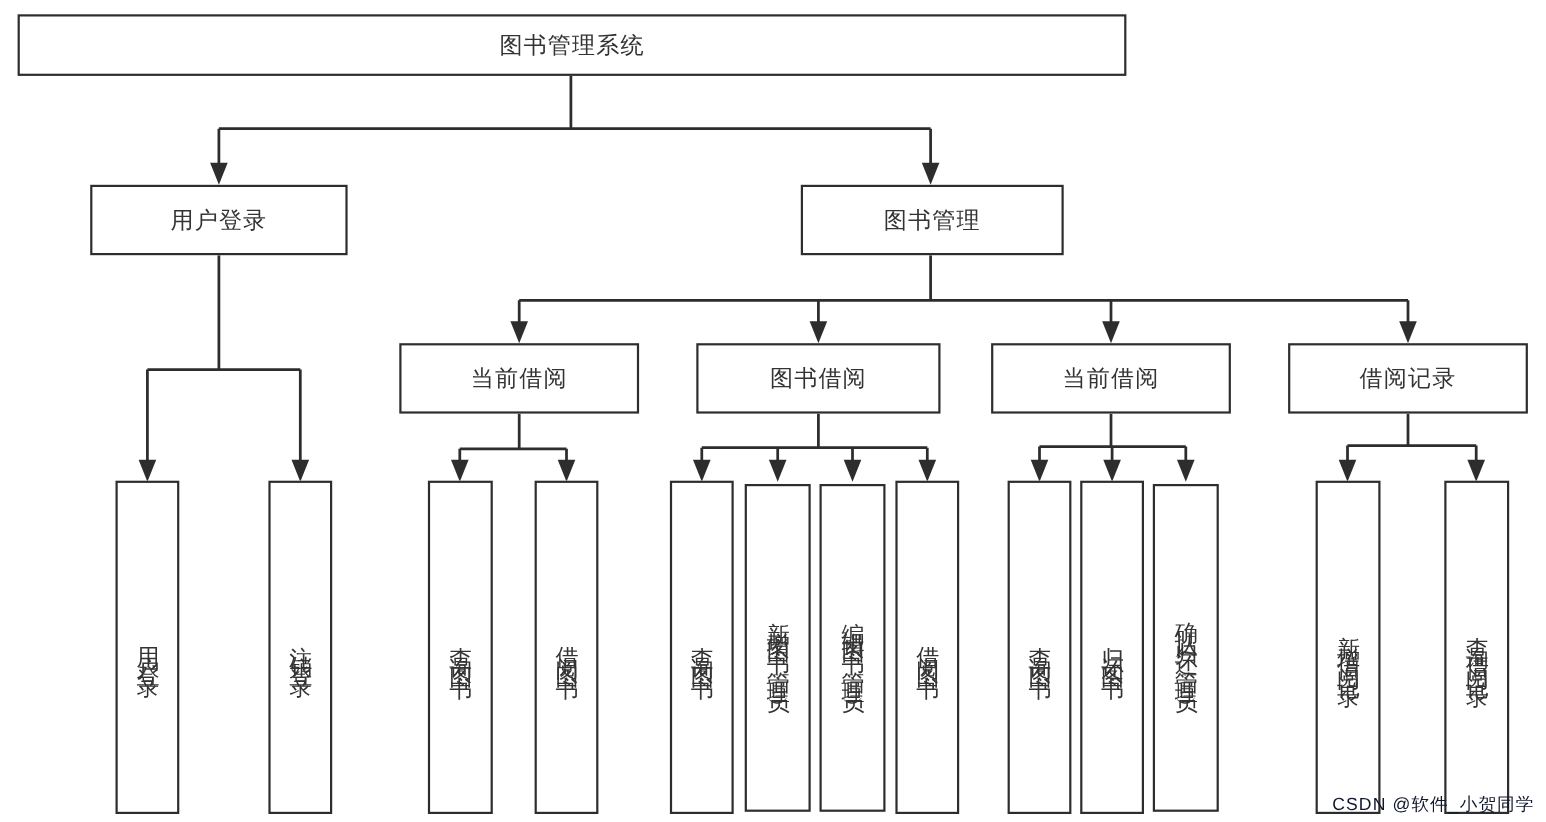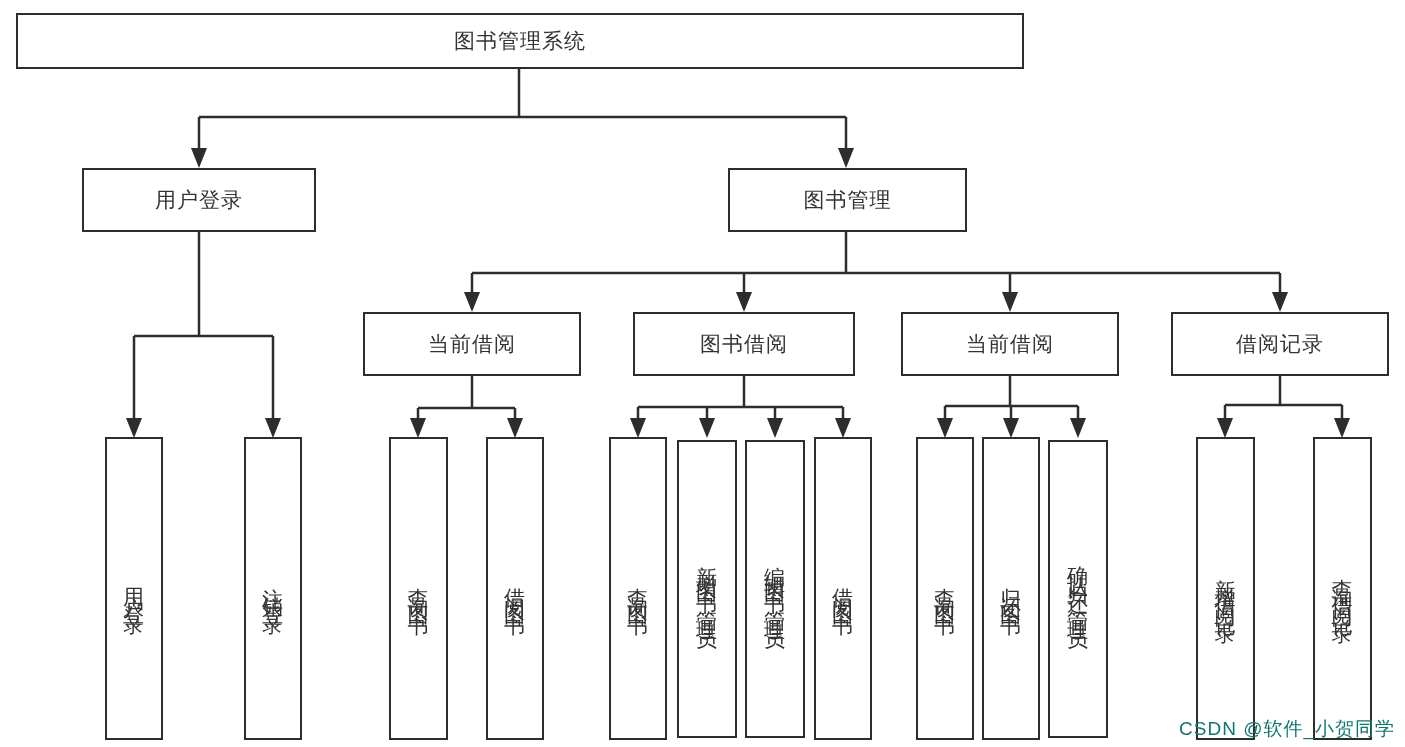--- a/index.html
+++ b/index.html
@@ -27,22 +27,22 @@
     writing-mode:vertical-rl;
     text-orientation:mixed;
     letter-spacing:9px;
     line-height:1;
     font-size:21px;
   }
   .watermark{
     position:absolute;
     right:10px;
     bottom:5px;
-    font-size:19px;
-    color:#0f766e;
+    font-size:16px;
+    color:#0f172a;
     letter-spacing:1px;
     white-space:nowrap;
   }
 </style>
 </head>
 <body>
 
 <div id="canvas">
 
   <svg id="connectors" width="1405" height="747" viewBox="0 0 1405 747">

